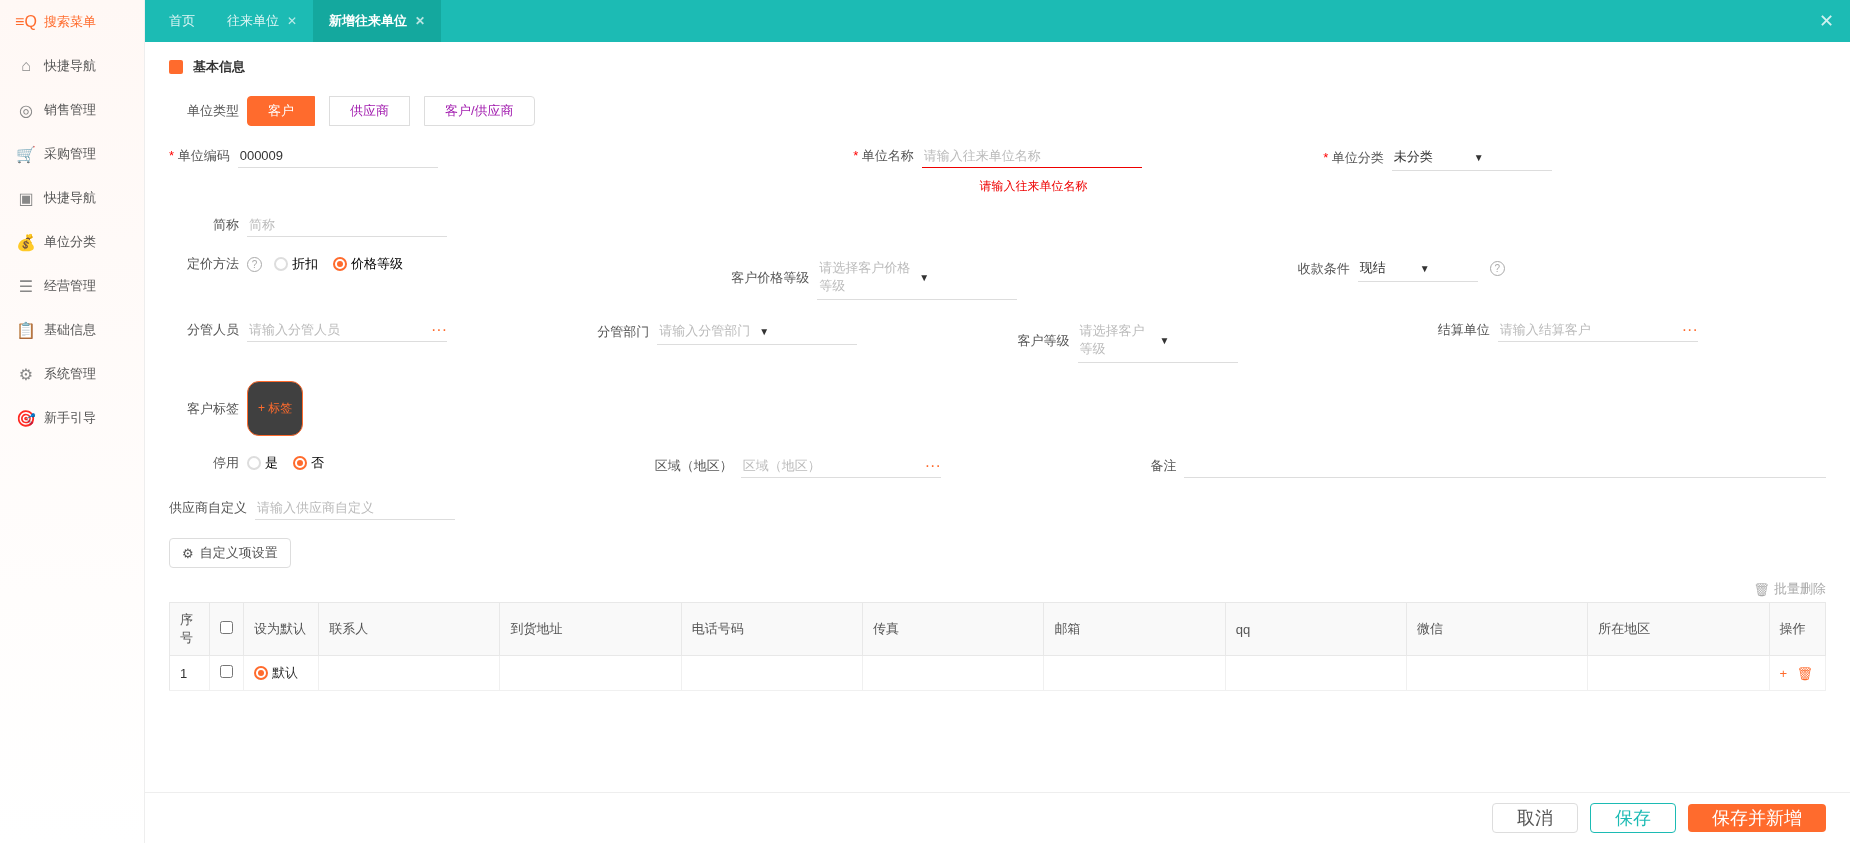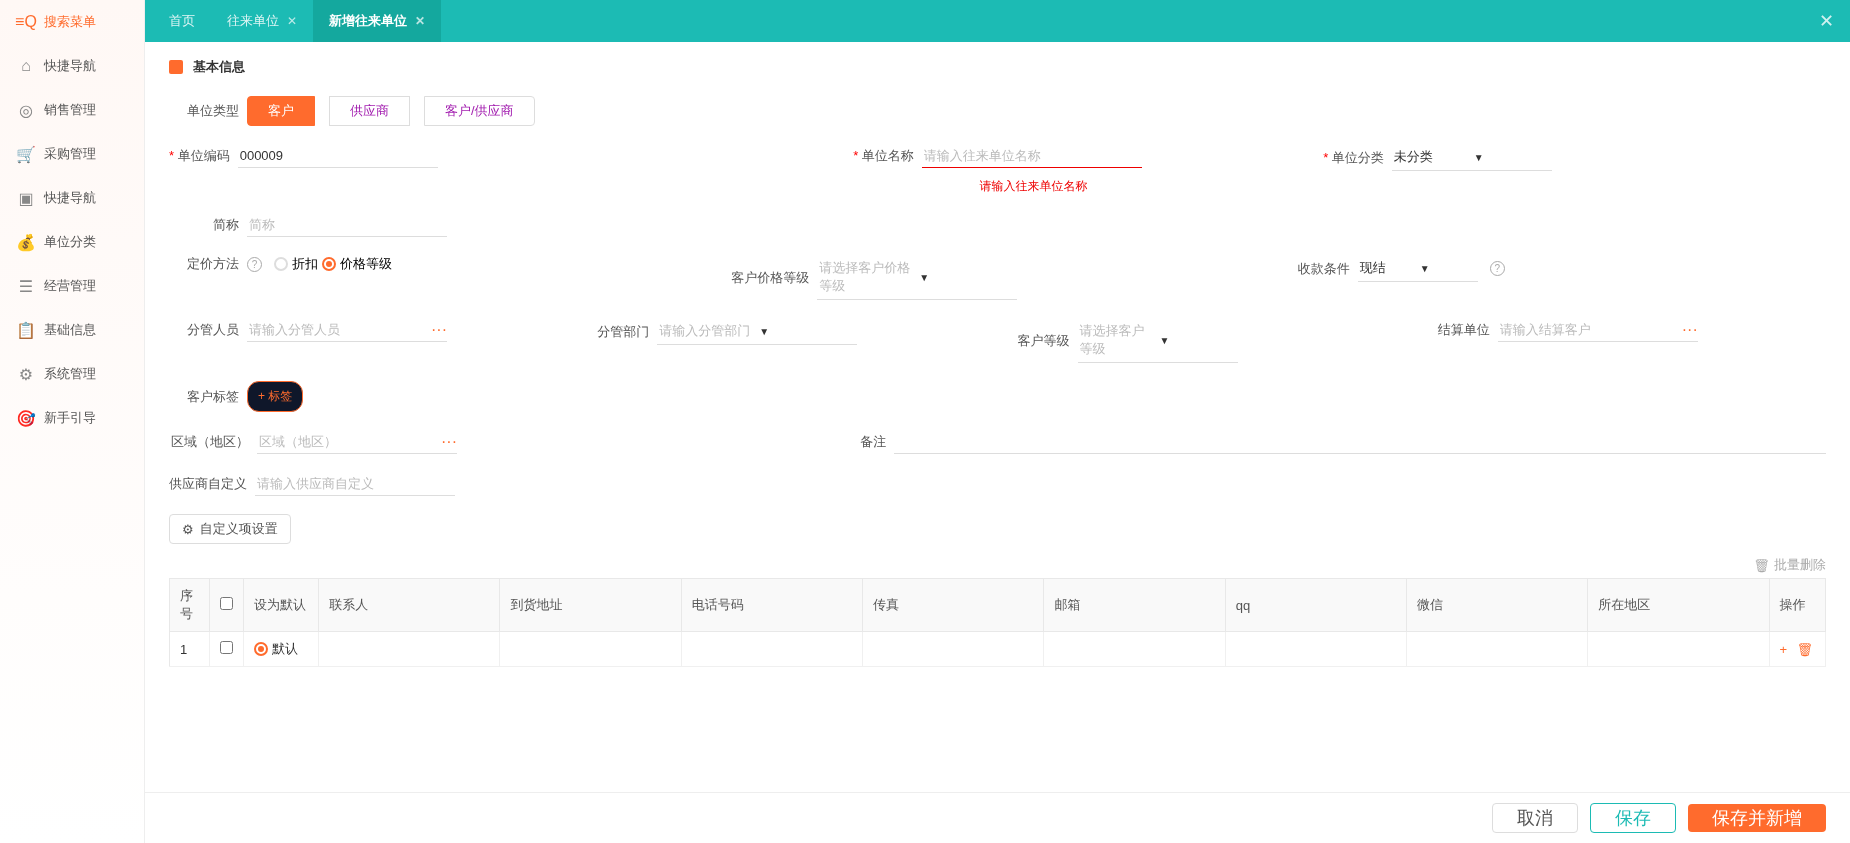--- a/index.html
+++ b/index.html
@@ -185,21 +185,21 @@
       min-width: 120px;
       gap: 4px;
     }
     .form-select span { flex: 1; color: #333; }
     .form-select .placeholder { color: #bbb; }
     .chevron { color: #aaa; font-size: 10px; }
 
     
     .radio-group {
       display: flex;
-      gap: 4px;
+      gap: 15px;
     }
     .radio-item {
       display: flex;
       align-items: center;
       gap: 4px;
       cursor: pointer;
     }
     .radio-circle {
       width: 14px;
       height: 14px;
@@ -217,25 +217,25 @@
       width: 6px;
       height: 6px;
       border-radius: 50%;
       background: #ff6b2d;
     }
 
     
     .tag-btn {
       border: 1px solid #ff6b2d;
       color: #ff6b2d;
-      padding: 6px 10px;
+      padding: 18px 10px;
       border-radius: 12px;
       cursor: pointer;
       font-size: 12px;
-      background: #0f172a;
+      background: #404040;
       display: flex;
       align-items: center;
       gap: 4px;
     }
 
     
     .more-btn {
       color: #ff6b2d;
       cursor: pointer;
       font-size: 16px;
@@ -534,20 +534,33 @@
     </div>
 
     <div class="form-row">
       <div class="form-group">
         <span class="form-label" style="min-width:70px;">客户标签</span>
         <button class="tag-btn">+ 标签</button>
       </div>
     </div>
 
     <div class="form-row">
+      <div class="form-group">
+        <span class="form-label" style="min-width:70px;">停用</span>
+        <div class="radio-group">
+          <div class="radio-item">
+            <div class="radio-circle"></div>
+            <span>是</span>
+          </div>
+          <div class="radio-item">
+            <div class="radio-circle checked"></div>
+            <span>否</span>
+          </div>
+        </div>
+      </div>
       <div class="form-group" style="flex:1;">
         <span class="form-label" style="min-width:80px;">区域（地区）</span>
         <div class="input-with-more" style="min-width:200px;">
           <input type="text" placeholder="区域（地区）" style="">
           <span class="more-btn">···</span>
         </div>
       </div>
       <div class="form-group" style="flex:1.5;">
         <span class="form-label" style="min-width:40px;">备注</span>
         <input class="form-input" type="text" style="flex: 1 1 0%;">

